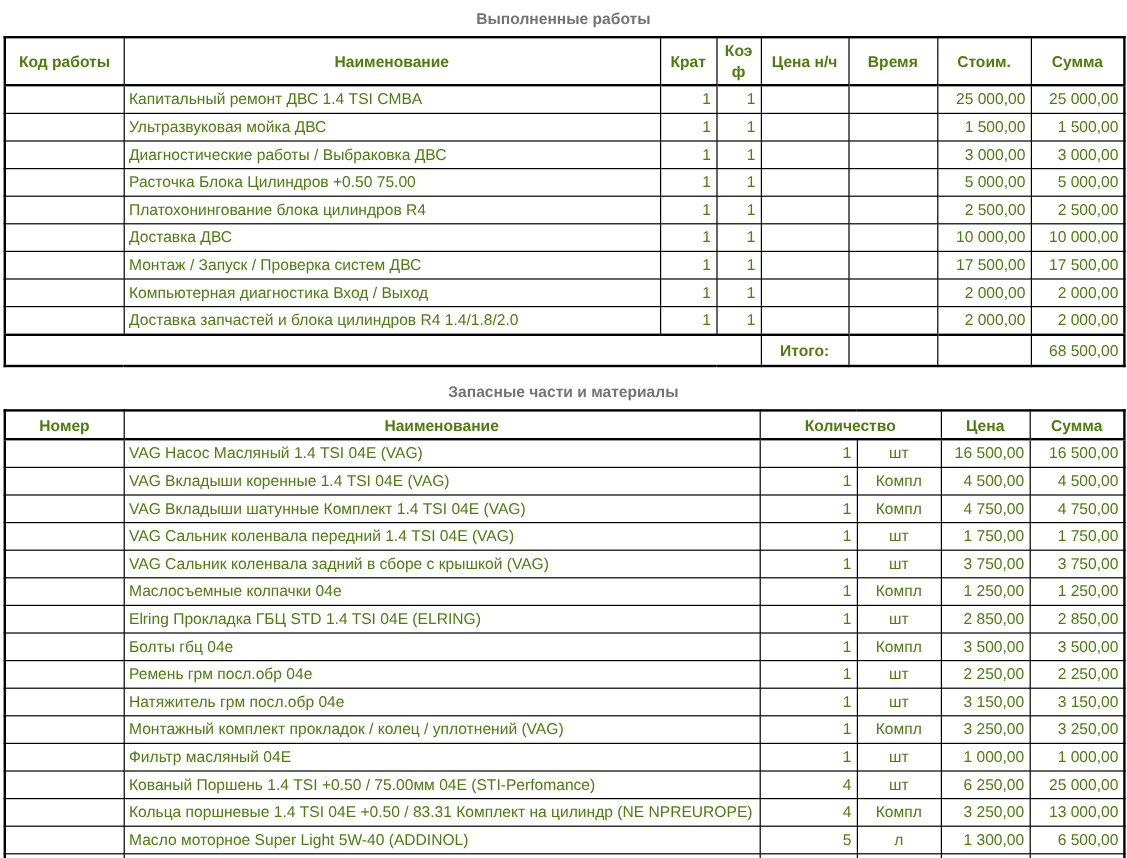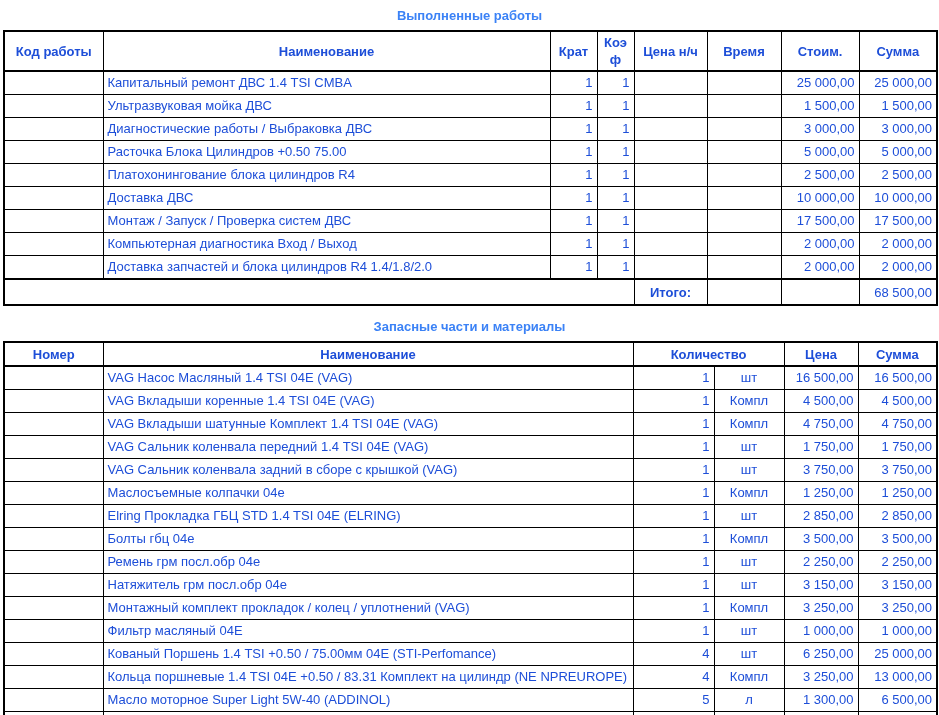--- a/index.html
+++ b/index.html
@@ -13,32 +13,32 @@
     height: 715px;
     background: #ffffff;
     overflow: hidden;
     box-sizing: border-box;
     padding-top: 8px;
   }
   .doc-title {
     text-align: center;
     font-size: 13px;
     font-weight: bold;
-    color: #3b82f6;
+    color: #737373;
     margin: 0 0 7px 0;
   }
   .doc-title.second { margin-top: 13px; }
   table.grid {
     border-collapse: collapse;
     table-layout: fixed;
     margin-left: 3px;
     width: 933px;
     border: 2px solid #000;
     font-size: 13px;
-    color: #1d4ed8;
+    color: #4d7c0f;
   }
   table.grid th, table.grid td {
     border: 1px solid #000;
     padding: 2px 4px;
     line-height: 17px;
     height: 18px;
     vertical-align: top;
     overflow: hidden;
     word-wrap: break-word;
   }

